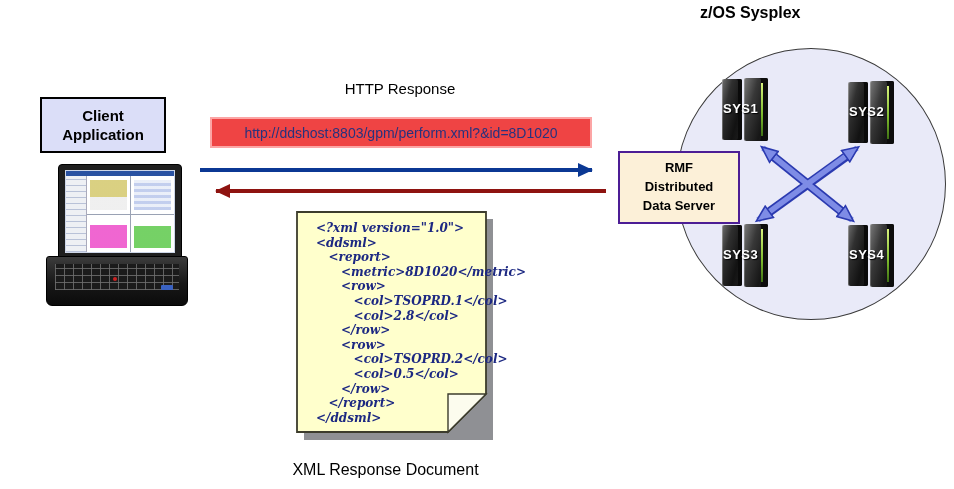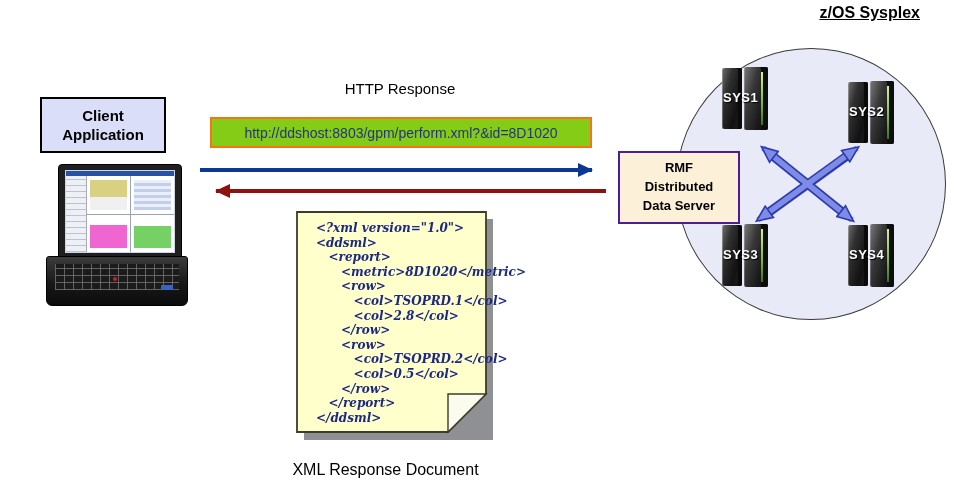--- a/index.html
+++ b/index.html
@@ -3,34 +3,34 @@
 <meta charset="utf-8">
 <style>
   html,body{margin:0;padding:0;background:#fff;}
   #canvas{
     position:relative;width:954px;height:489px;background:#ffffff;overflow:hidden;
     font-family:"Liberation Sans",sans-serif;color:#000;
   }
   .abs{position:absolute;}
 
   
-  .sysplex-title{left:700px;top:4px;width:220px;text-align:right;font-weight:bold;font-size:16px;text-decoration:underline;}
+  .sysplex-title{left:700px;top:4px;width:220px;text-align:left;font-weight:bold;font-size:16px;}
   .http-label{left:300px;top:80px;width:200px;text-align:center;font-size:15px;}
   .response-label{left:278px;top:461px;width:215px;text-align:center;font-size:16px;}
 
   
   .client-box{
     left:40px;top:97px;width:122px;height:52px;background:#dbdef8;border:2px solid #000000;
     display:flex;flex-direction:column;justify-content:center;text-align:center;
     font-weight:bold;font-size:15px;line-height:1.3;
   }
 
   
   .url-box{
-    left:210px;top:117px;width:378px;height:27px;background:#84cc16;border:2px solid #f97316;
+    left:210px;top:117px;width:378px;height:27px;background:#ef4444;border:2px solid #fca5a5;
     display:flex;align-items:center;justify-content:center;font-size:14px;color:#27327e;
   }
 
   
   .rmf-box{
     left:618px;top:151px;width:118px;height:69px;background:#fcf0d8;border:2px solid #4c1d95;
     display:flex;flex-direction:column;justify-content:center;text-align:center;
     font-weight:bold;font-size:13px;line-height:1.45;z-index:6;
   }
 
@@ -112,21 +112,21 @@
   <div class="abs url-box">
     <span>http://ddshost:8803/gpm/perform.xml?&amp;id=8D1020</span>
   </div>
 
   <div class="abs rmf-box">
     <div>RMF</div>
     <div>Distributed</div>
     <div>Data Server</div>
   </div>
 
-  <div class="abs tower" style="left:722px;top:67px;padding-left:48px;">
+  <div class="abs tower" style="left:722px;top:78px;padding-left:48px;">
     <div class="cab-l"></div>
     <div class="cab-r"></div>
     <div class="stripe"></div>
     <span class="sys-label">SYS1</span>
   </div>
   <div class="abs tower" style="left:848px;top:81px;">
     <div class="cab-l"></div>
     <div class="cab-r"></div>
     <div class="stripe"></div>
     <span class="sys-label">SYS2</span>

